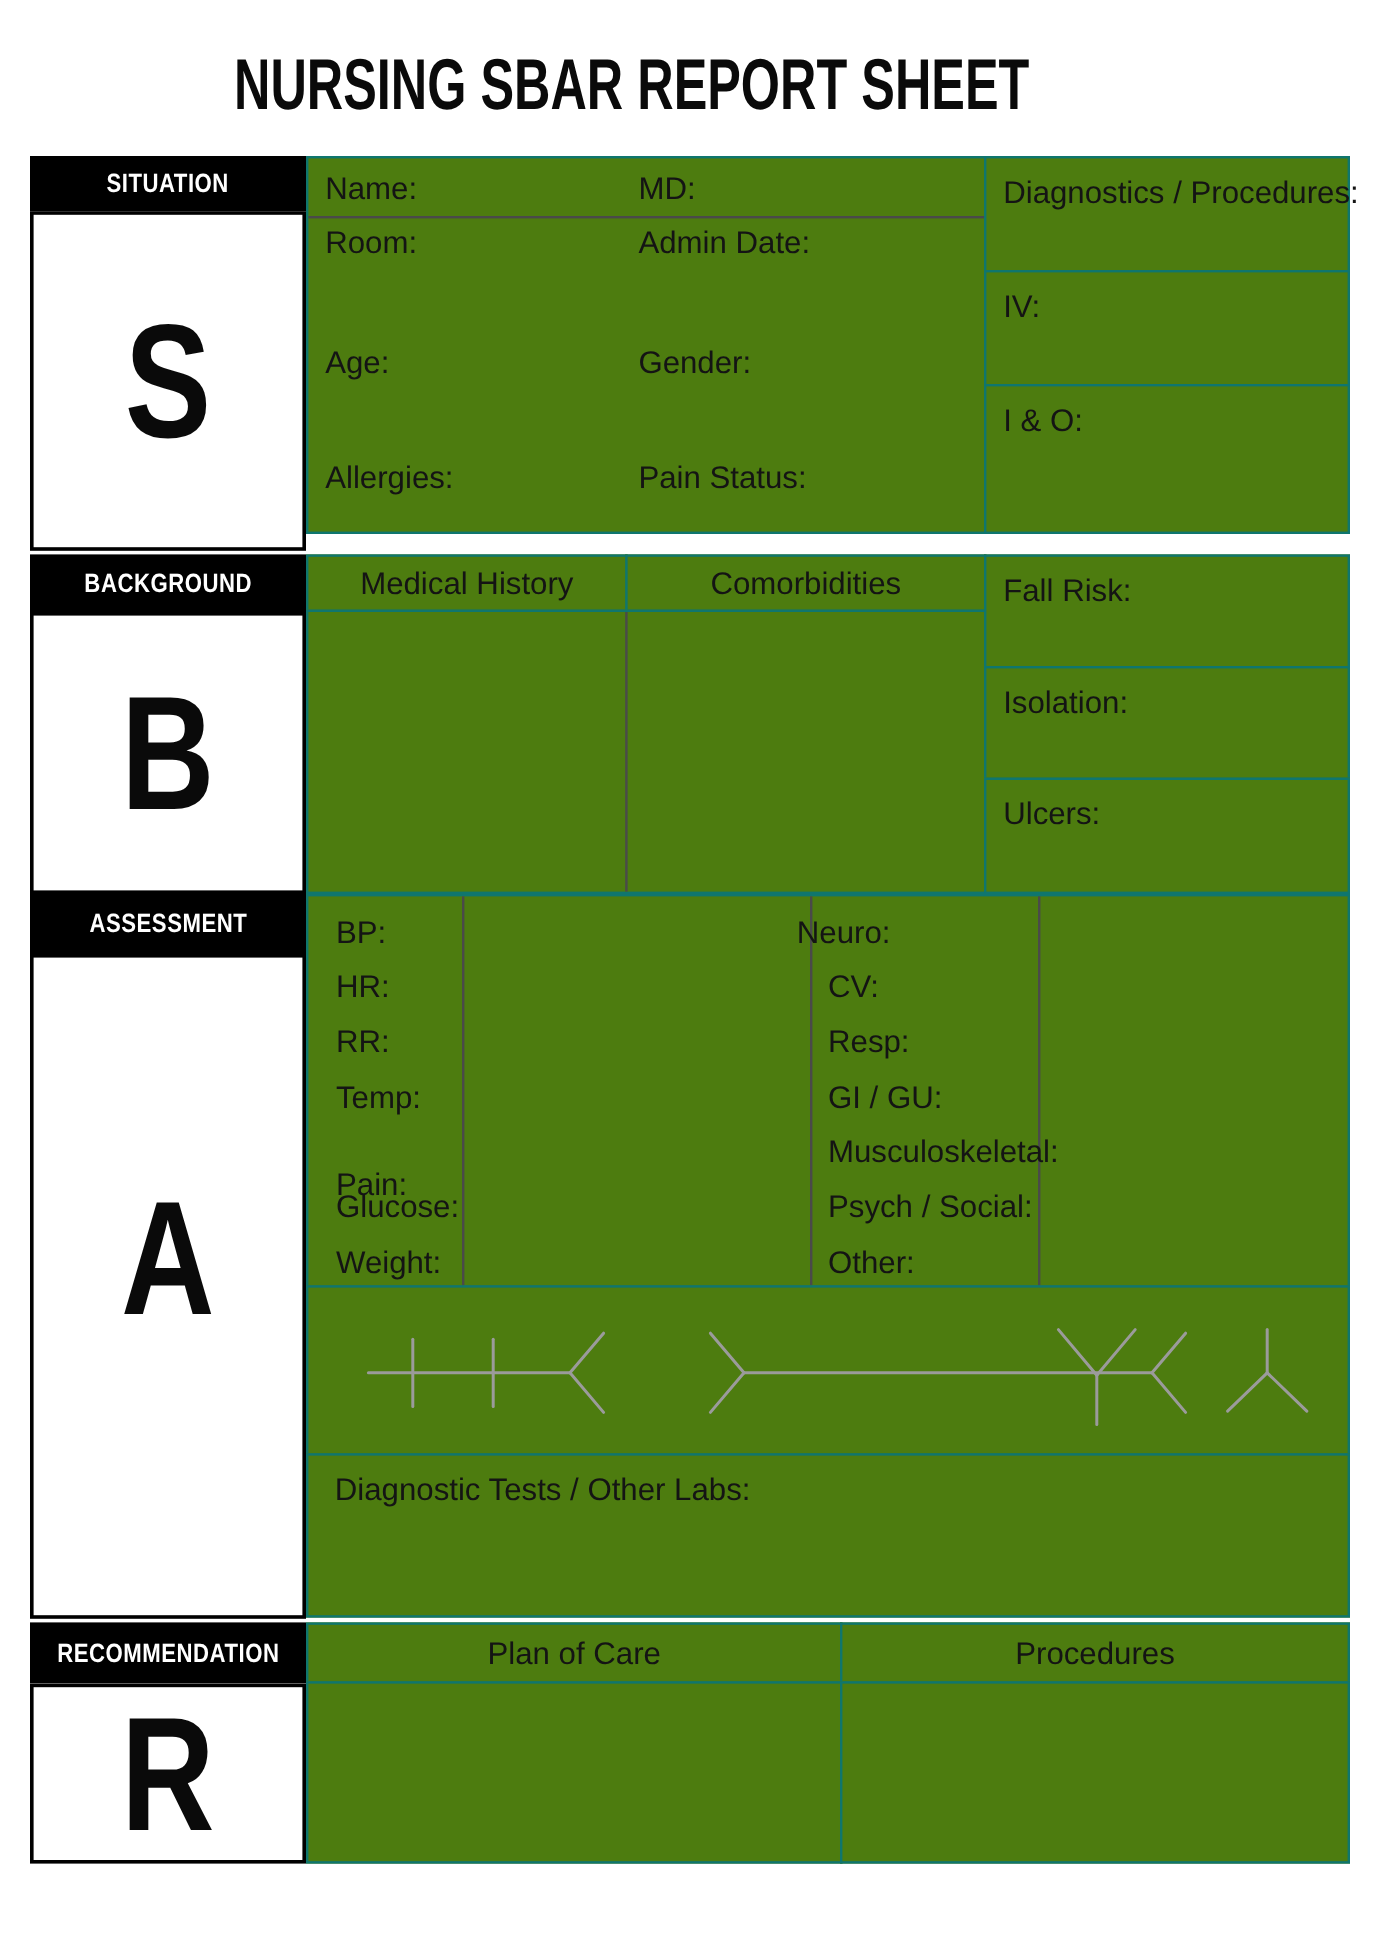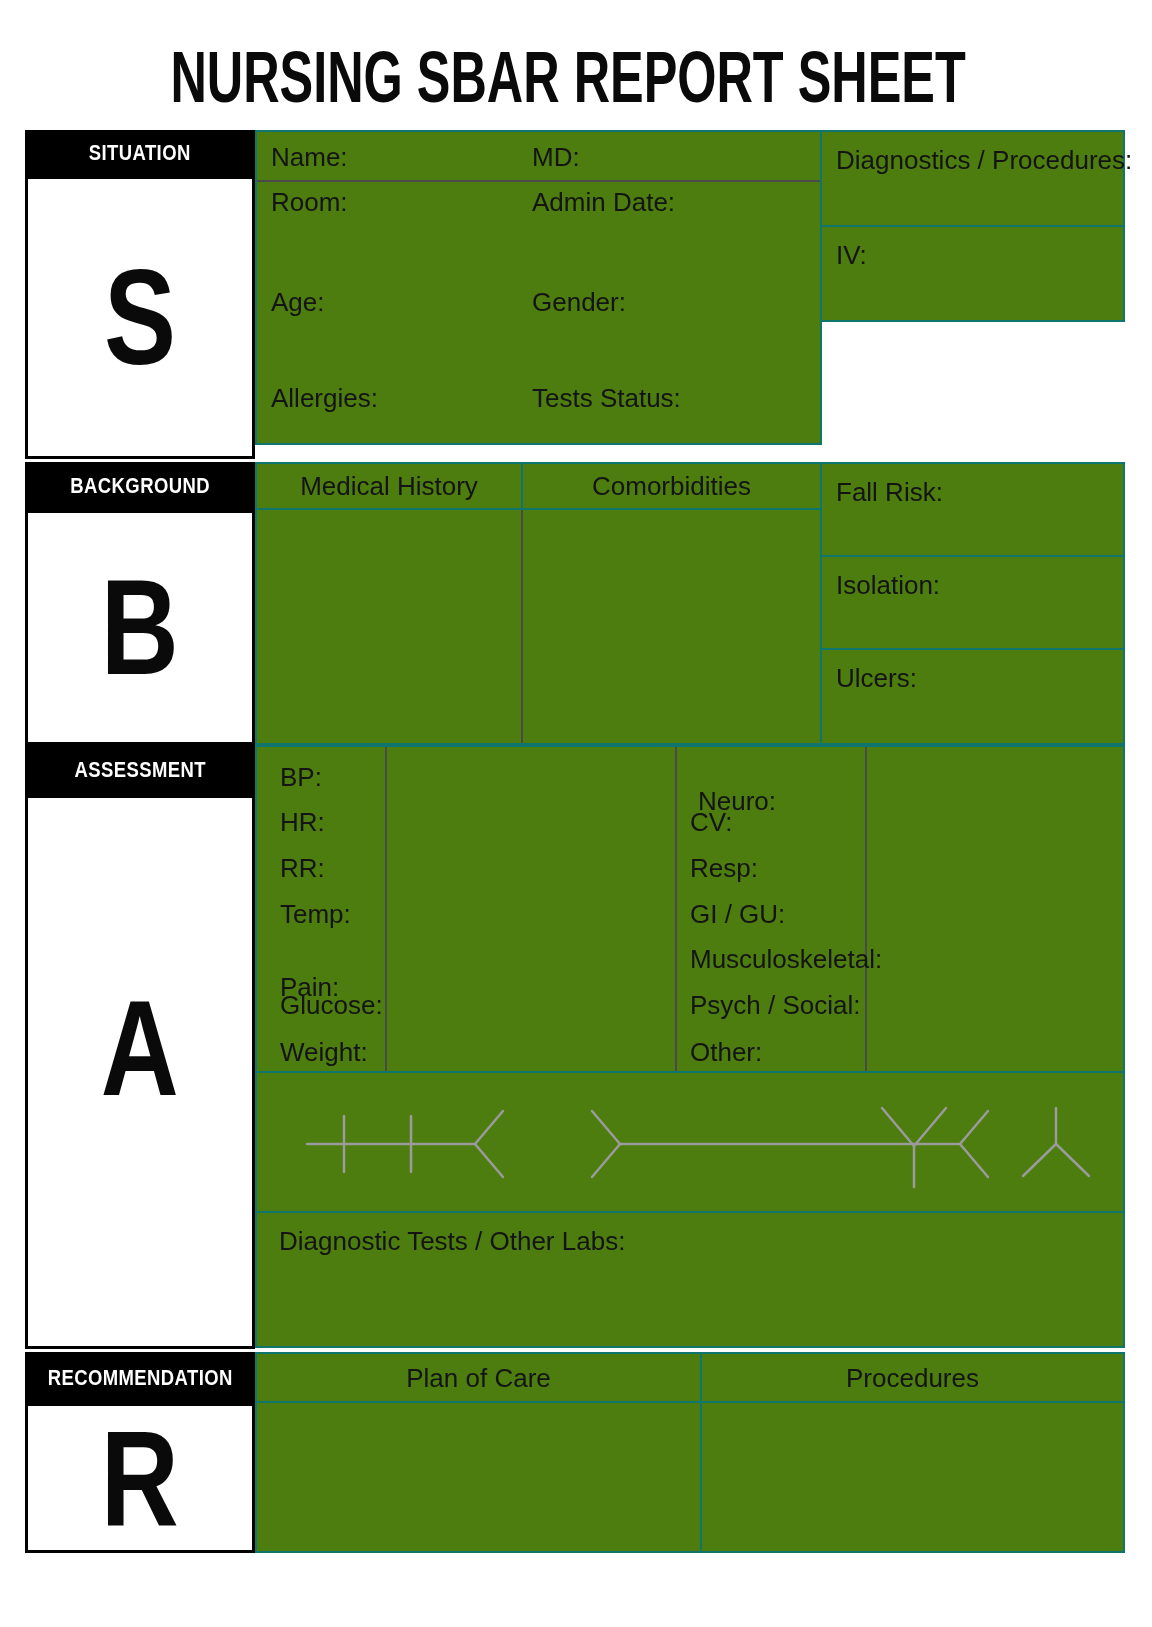--- a/index.html
+++ b/index.html
@@ -4,21 +4,21 @@
 <style>
   html,body{margin:0;padding:0;background:#ffffff;}
   #canvas{
     position:relative;width:1152px;height:1627px;background:#ffffff;
     font-family:"Liberation Sans", sans-serif;color:#141414;overflow:hidden;
   }
   .abs{position:absolute;box-sizing:border-box;}
   
   .page-title{
     left:0;top:36px;width:1052px;height:62px;text-align:center;
-    font-size:72px;font-weight:700;color:#0a0a0a;letter-spacing:0px;white-space:nowrap;
+    font-size:60px;font-weight:700;color:#0a0a0a;letter-spacing:0px;white-space:nowrap;
   }
   .page-title .squeeze{display:inline-block;transform:scaleX(0.70);transform-origin:50% 50%;}
   
   .rail-header{
     left:25px;width:230px;background:#000000;color:#ffffff;
     display:flex;align-items:center;justify-content:center;
     font-weight:700;font-size:22px;white-space:nowrap;
   }
   .rail-header .squeeze{display:inline-block;transform:scaleX(0.84);transform-origin:50% 50%;letter-spacing:0.5px;}
   .rail-letterbox{
@@ -78,28 +78,31 @@
   <div class="abs cell" style="left:255px;top:130px;width:567px;height:315px;">
     <div style="position:absolute;left:0;right:0;top:0;height:48px;border-bottom:2px solid #4a4a4a;">
       <span class="label abs" style="left:14px;top:9px;">Name:</span>
       <span class="label abs" style="left:275px;top:9px;">MD:</span>
     </div>
     <span class="label abs" style="left:14px;top:54px;">Room:</span>
     <span class="label abs" style="left:275px;top:54px;">Admin Date:</span>
     <span class="label abs" style="left:14px;top:154px;">Age:</span>
     <span class="label abs" style="left:275px;top:154px;">Gender:</span>
     <span class="label abs" style="left:14px;top:250px;">Allergies:</span>
-    <span class="label abs" style="left:275px;top:250px;">Tests Status:</span>
+    <span class="label abs" style="left:275px;top:250px;">Pain Status:</span>
   </div>
 
   <div class="abs cell" style="left:820px;top:130px;width:305px;height:97px;">
     <div class="label cell-label-pad">Diagnostics / Procedures:</div>
   </div>
   <div class="abs cell" style="left:820px;top:225px;width:305px;height:97px;">
     <div class="label cell-label-pad">IV:</div>
+  </div>
+  <div class="abs cell" style="left:820px;top:320px;width:305px;height:125px;">
+    <div class="label cell-label-pad">I &amp; O:</div>
   </div>
 
   <div class="abs cell center-head" style="left:255px;top:462px;width:268px;height:48px;">
     <span class="label">Medical History</span>
   </div>
   <div class="abs cell center-head" style="left:521px;top:462px;width:301px;height:48px;">
     <span class="label">Comorbidities</span>
   </div>
   <div class="abs cell" style="left:255px;top:508px;width:567px;height:237px;">
     <div class="vdivider" style="left:264px;"></div>
@@ -121,21 +124,21 @@
     <div class="vdivider" style="left:608px;"></div>
 
     <span class="label abs" style="left:23px;top:14px;">BP:</span>
     <span class="label abs" style="left:23px;top:59px;">HR:</span>
     <span class="label abs" style="left:23px;top:105px;">RR:</span>
     <span class="label abs" style="left:23px;top:151px;">Temp:</span>
     <span class="label abs" style="left:23px;top:196px;margin-top:28px;">Pain:</span>
     <span class="label abs" style="left:23px;top:242px;">Glucose:</span>
     <span class="label abs" style="left:23px;top:289px;">Weight:</span>
 
-    <span class="label abs" style="left:441px;top:14px;margin-top:24px;">Neuro:</span>
+    <span class="label abs" style="left:407px;top:14px;">Neuro:</span>
     <span class="label abs" style="left:433px;top:59px;">CV:</span>
     <span class="label abs" style="left:433px;top:105px;">Resp:</span>
     <span class="label abs" style="left:433px;top:151px;">GI / GU:</span>
     <span class="label abs" style="left:433px;top:196px;">Musculoskeletal:</span>
     <span class="label abs" style="left:433px;top:242px;">Psych / Social:</span>
     <span class="label abs" style="left:433px;top:289px;">Other:</span>
   </div>
 
   <div class="abs cell" style="left:255px;top:1071px;width:870px;height:142px;">
     <svg width="866" height="138" viewBox="0 0 866 138">

